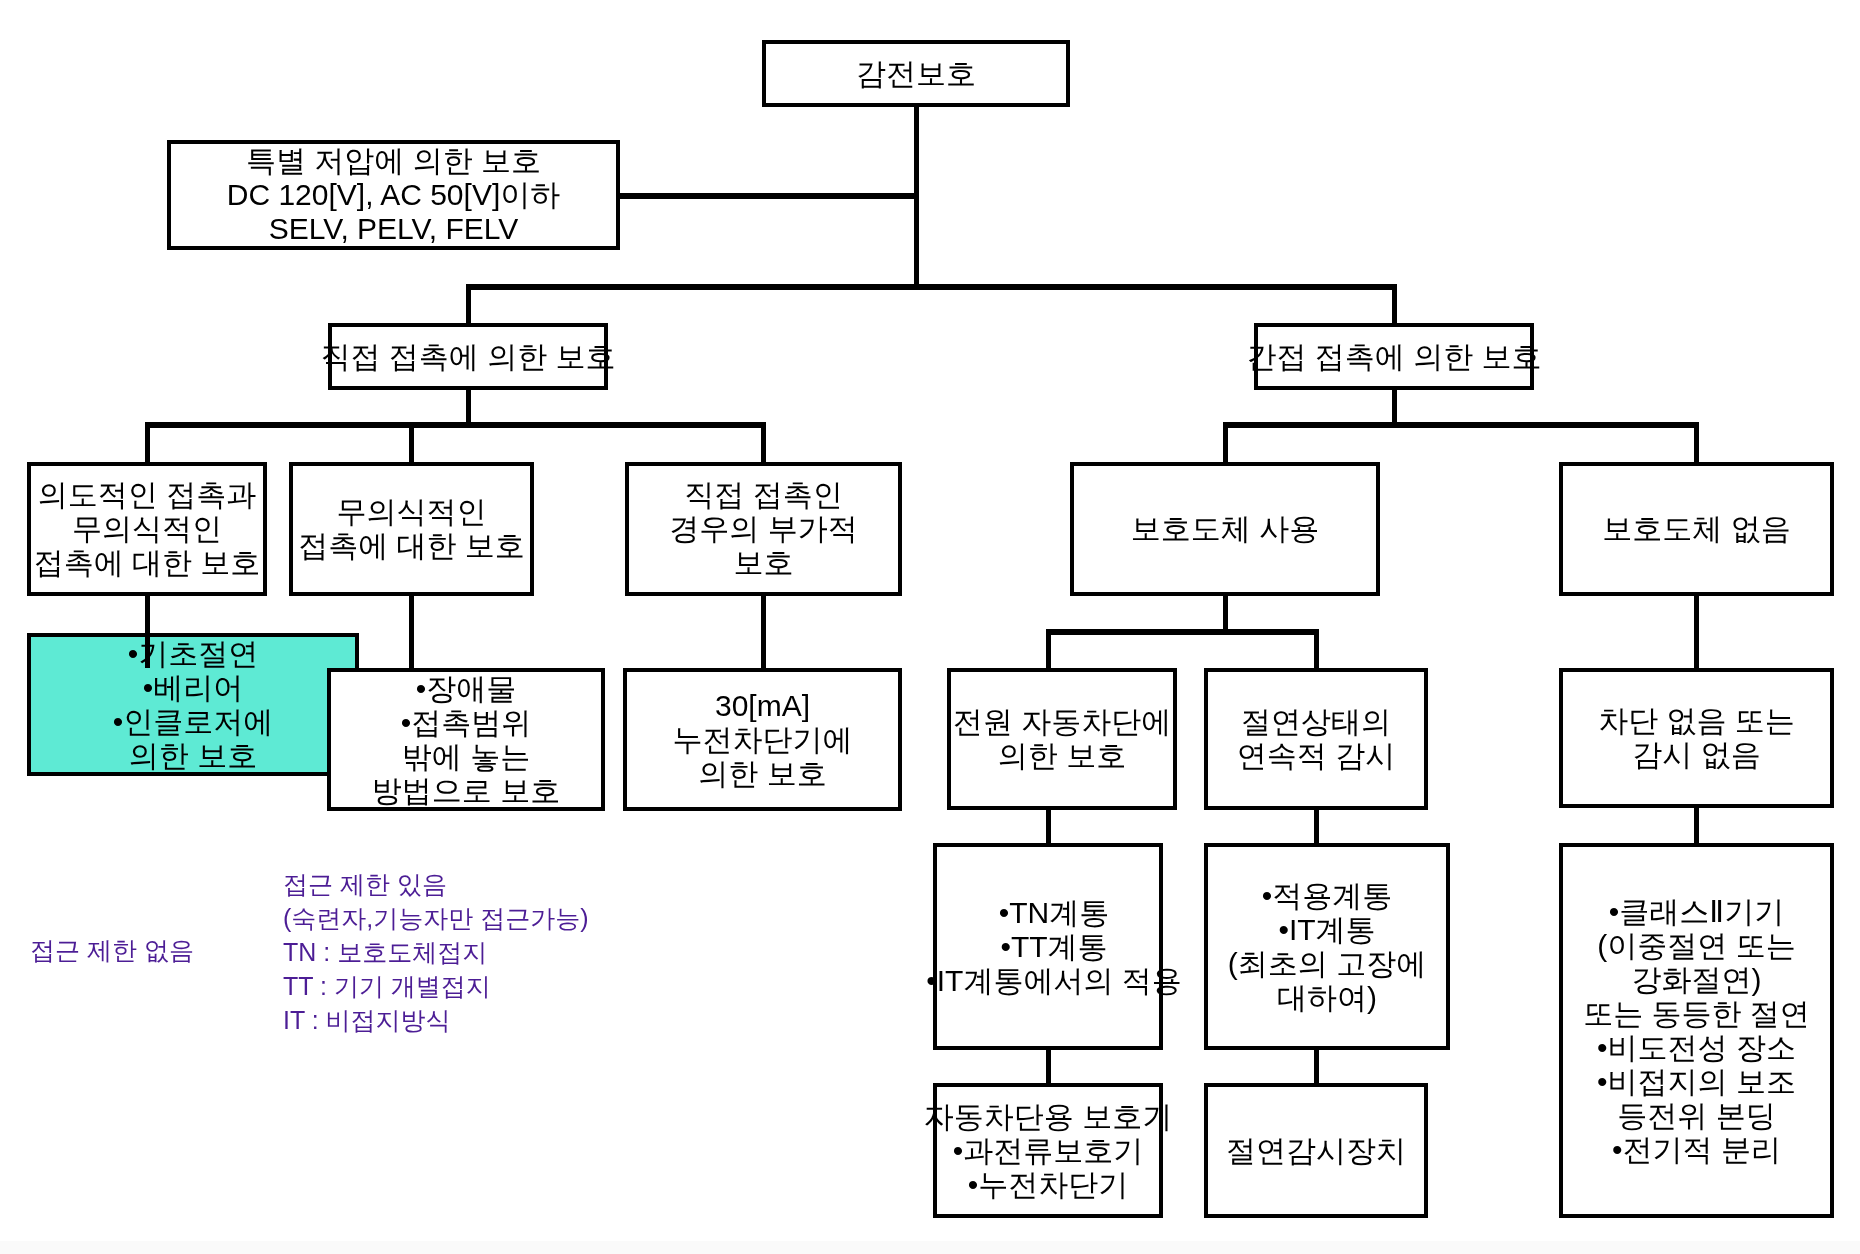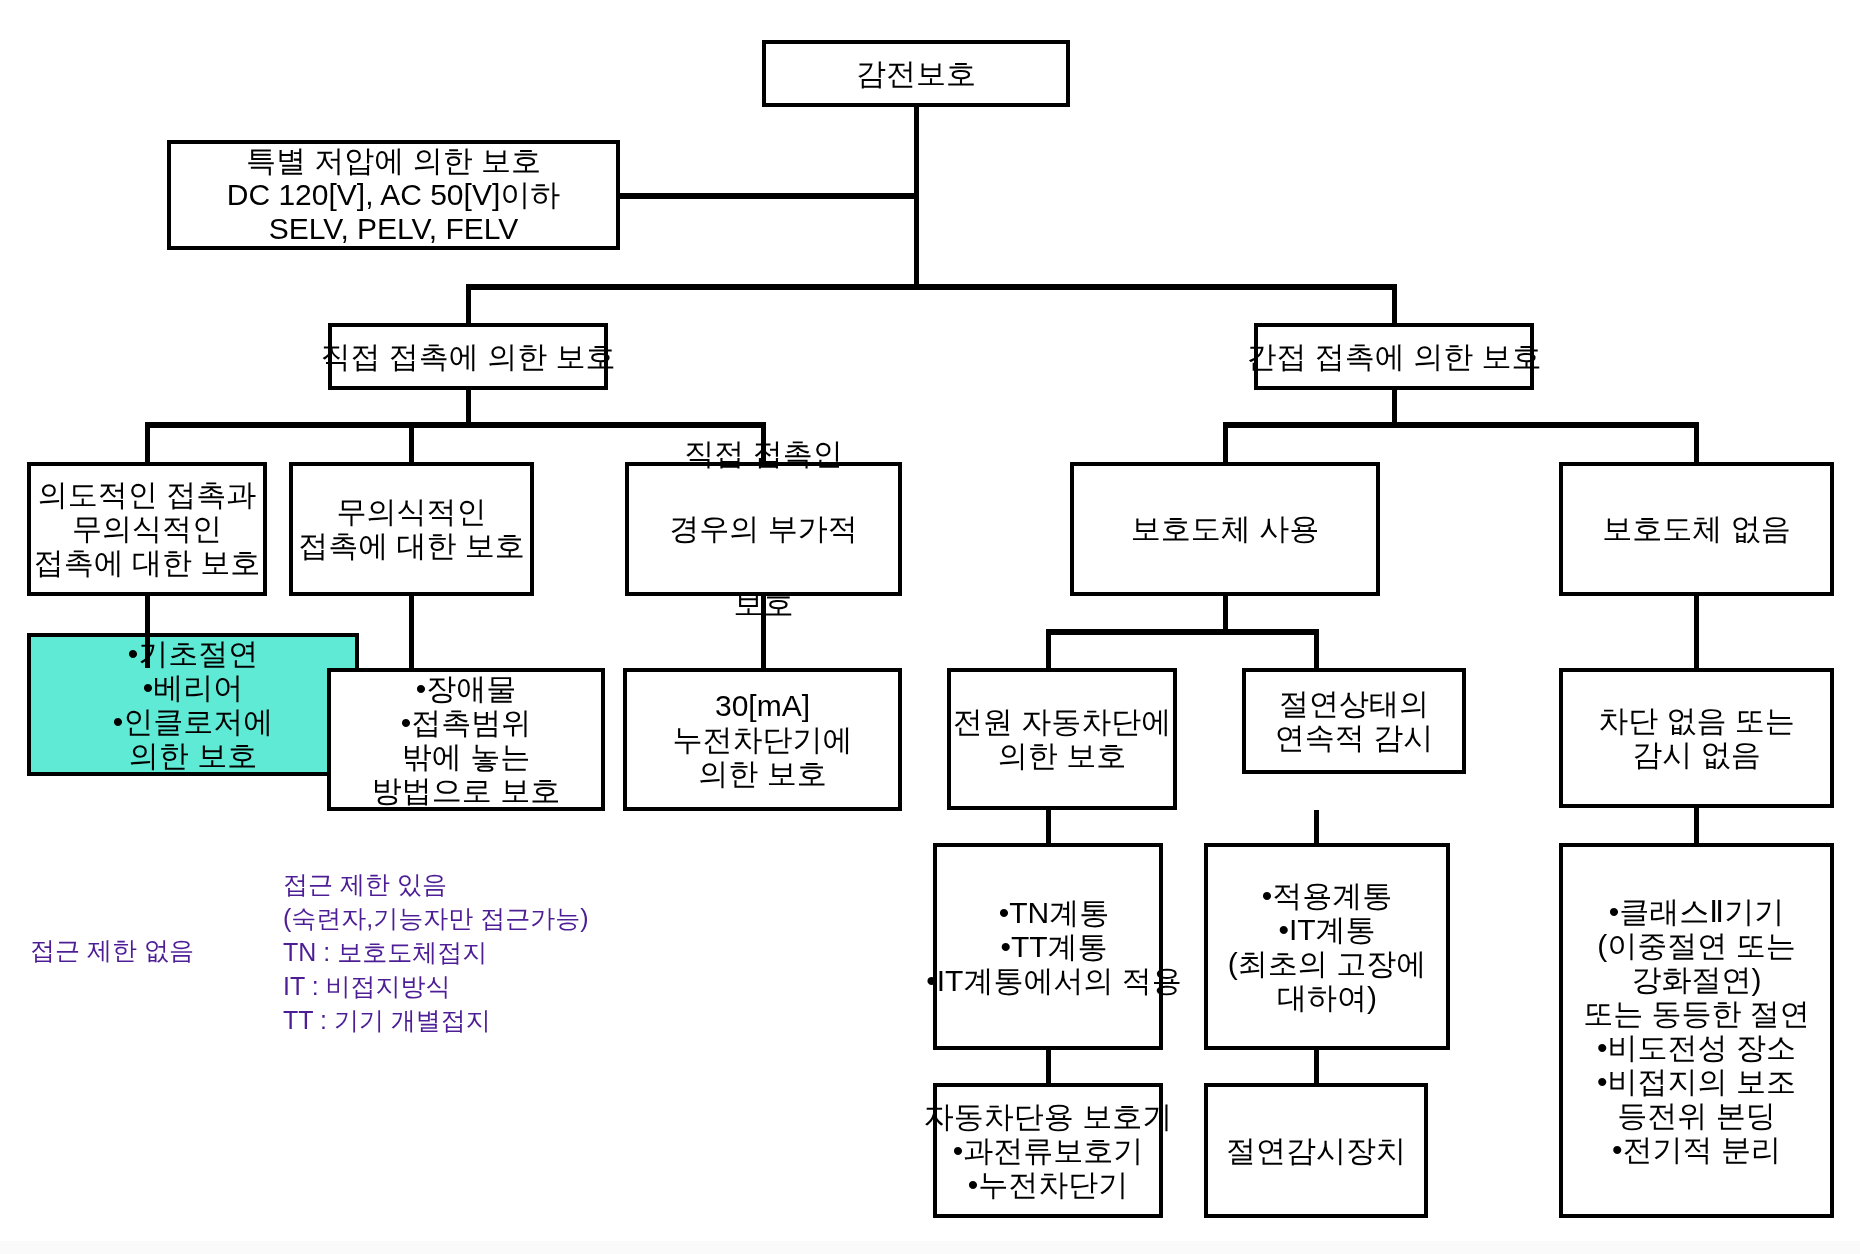--- a/index.html
+++ b/index.html
@@ -53,22 +53,22 @@
 <div id="stage">
 
   <div class="anno" style="left:30px; top:933px;">
     <div>접근 제한 없음</div>
   </div>
 
   <div class="anno" style="left:283px; top:867px;">
     <div>접근 제한 있음</div>
     <div>(숙련자,기능자만 접근가능)</div>
     <div>TN : 보호도체접지</div>
+    <div>TT : 기기 개별접지</div>
     <div>IT : 비접지방식</div>
-    <div>TT : 기기 개별접지</div>
   </div>
 
   <div id="footer-strip" style="background: rgb(250, 250, 250);"></div>
 <div class="node" style="left: 762px; top: 40px; width: 308px; height: 67px; border-color: rgb(0, 0, 0); background: rgb(255, 255, 255);">
       <div class="node-line">감전보호</div>
     </div>
     <div class="node" style="left: 167px; top: 140px; width: 453px; height: 110px; border-color: rgb(0, 0, 0); background: rgb(255, 255, 255);">
       <div class="node-line">특별 저압에 의한 보호</div>
       <div class="node-line">DC 120[V], AC 50[V]이하</div>
       <div class="node-line">SELV, PELV, FELV</div>
@@ -81,21 +81,21 @@
     </div>
     <div class="node" style="left: 27px; top: 462px; width: 240px; height: 134px; border-color: rgb(0, 0, 0); background: rgb(255, 255, 255);">
       <div class="node-line">의도적인 접촉과</div>
       <div class="node-line">무의식적인</div>
       <div class="node-line">접촉에 대한 보호</div>
     </div>
     <div class="node" style="left: 289px; top: 462px; width: 245px; height: 134px; border-color: rgb(0, 0, 0); background: rgb(255, 255, 255);">
       <div class="node-line">무의식적인</div>
       <div class="node-line">접촉에 대한 보호</div>
     </div>
-    <div class="node" style="left: 625px; top: 462px; width: 277px; height: 134px; border-color: rgb(0, 0, 0); background: rgb(255, 255, 255); gap: 41px;">
+    <div class="node" style="left: 625px; top: 462px; width: 277px; height: 134px; border-color: rgb(0, 0, 0); background: rgb(255, 255, 255);">
       <div class="node-line">직접 접촉인</div>
       <div class="node-line">경우의 부가적</div>
       <div class="node-line">보호</div>
     </div>
     <div class="node" style="left: 1070px; top: 462px; width: 310px; height: 134px; border-color: rgb(0, 0, 0); background: rgb(255, 255, 255);">
       <div class="node-line">보호도체 사용</div>
     </div>
     <div class="node" style="left: 1559px; top: 462px; width: 275px; height: 134px; border-color: rgb(0, 0, 0); background: rgb(255, 255, 255);">
       <div class="node-line">보호도체 없음</div>
     </div>
@@ -113,21 +113,21 @@
     </div>
     <div class="node" style="left: 623px; top: 668px; width: 279px; height: 143px; border-color: rgb(0, 0, 0); background: rgb(255, 255, 255);">
       <div class="node-line">30[mA]</div>
       <div class="node-line">누전차단기에</div>
       <div class="node-line">의한 보호</div>
     </div>
     <div class="node" style="left: 933px; top: 668px; width: 230px; height: 142px; border-color: rgb(0, 0, 0); background: rgb(255, 255, 255); margin-left: 14px;">
       <div class="node-line">전원 자동차단에</div>
       <div class="node-line">의한 보호</div>
     </div>
-    <div class="node" style="left: 1204px; top: 668px; width: 224px; height: 106px; border-color: rgb(0, 0, 0); background: rgb(255, 255, 255); margin-left: 38px;">
+    <div class="node" style="left: 1204px; top: 668px; width: 224px; height: 142px; border-color: rgb(0, 0, 0); background: rgb(255, 255, 255);">
       <div class="node-line">절연상태의</div>
       <div class="node-line">연속적 감시</div>
     </div>
     <div class="node" style="left: 1559px; top: 668px; width: 275px; height: 140px; border-color: rgb(0, 0, 0); background: rgb(255, 255, 255);">
       <div class="node-line">차단 없음 또는</div>
       <div class="node-line">감시 없음</div>
     </div>
     <div class="node" style="left: 933px; top: 843px; width: 230px; height: 207px; border-color: rgb(0, 0, 0); background: rgb(255, 255, 255); padding-left: 12px;">
       <div class="node-line">•TN계통</div>
       <div class="node-line">•TT계통</div>

